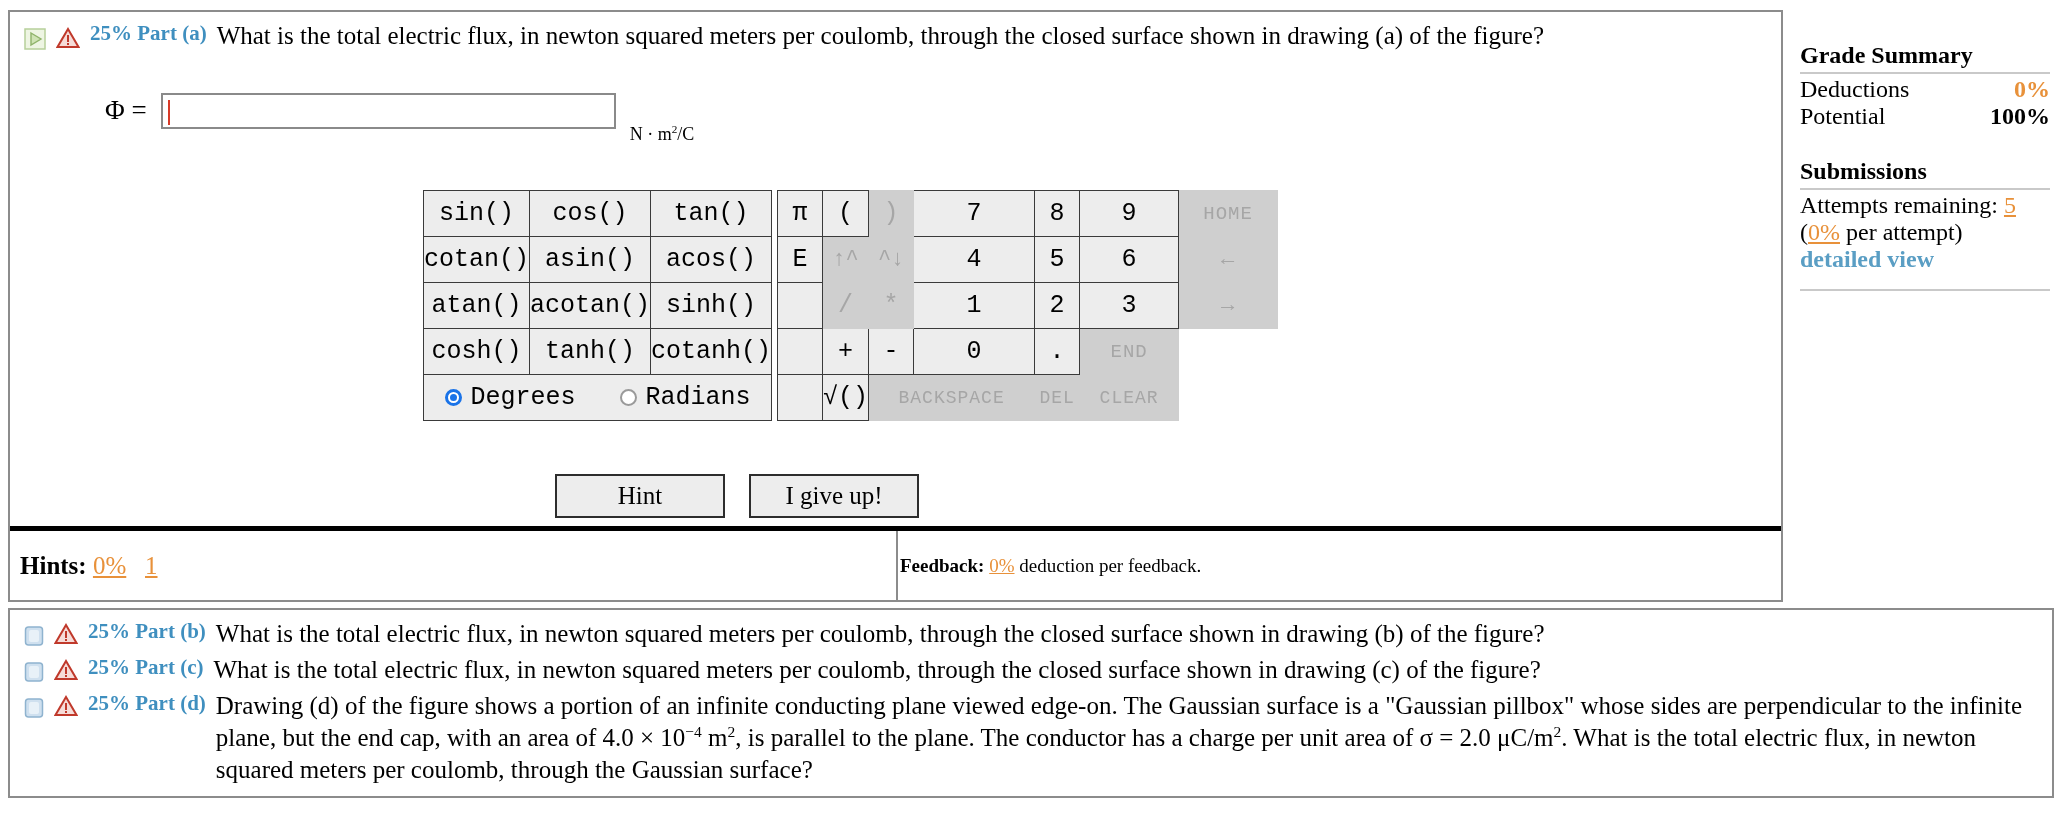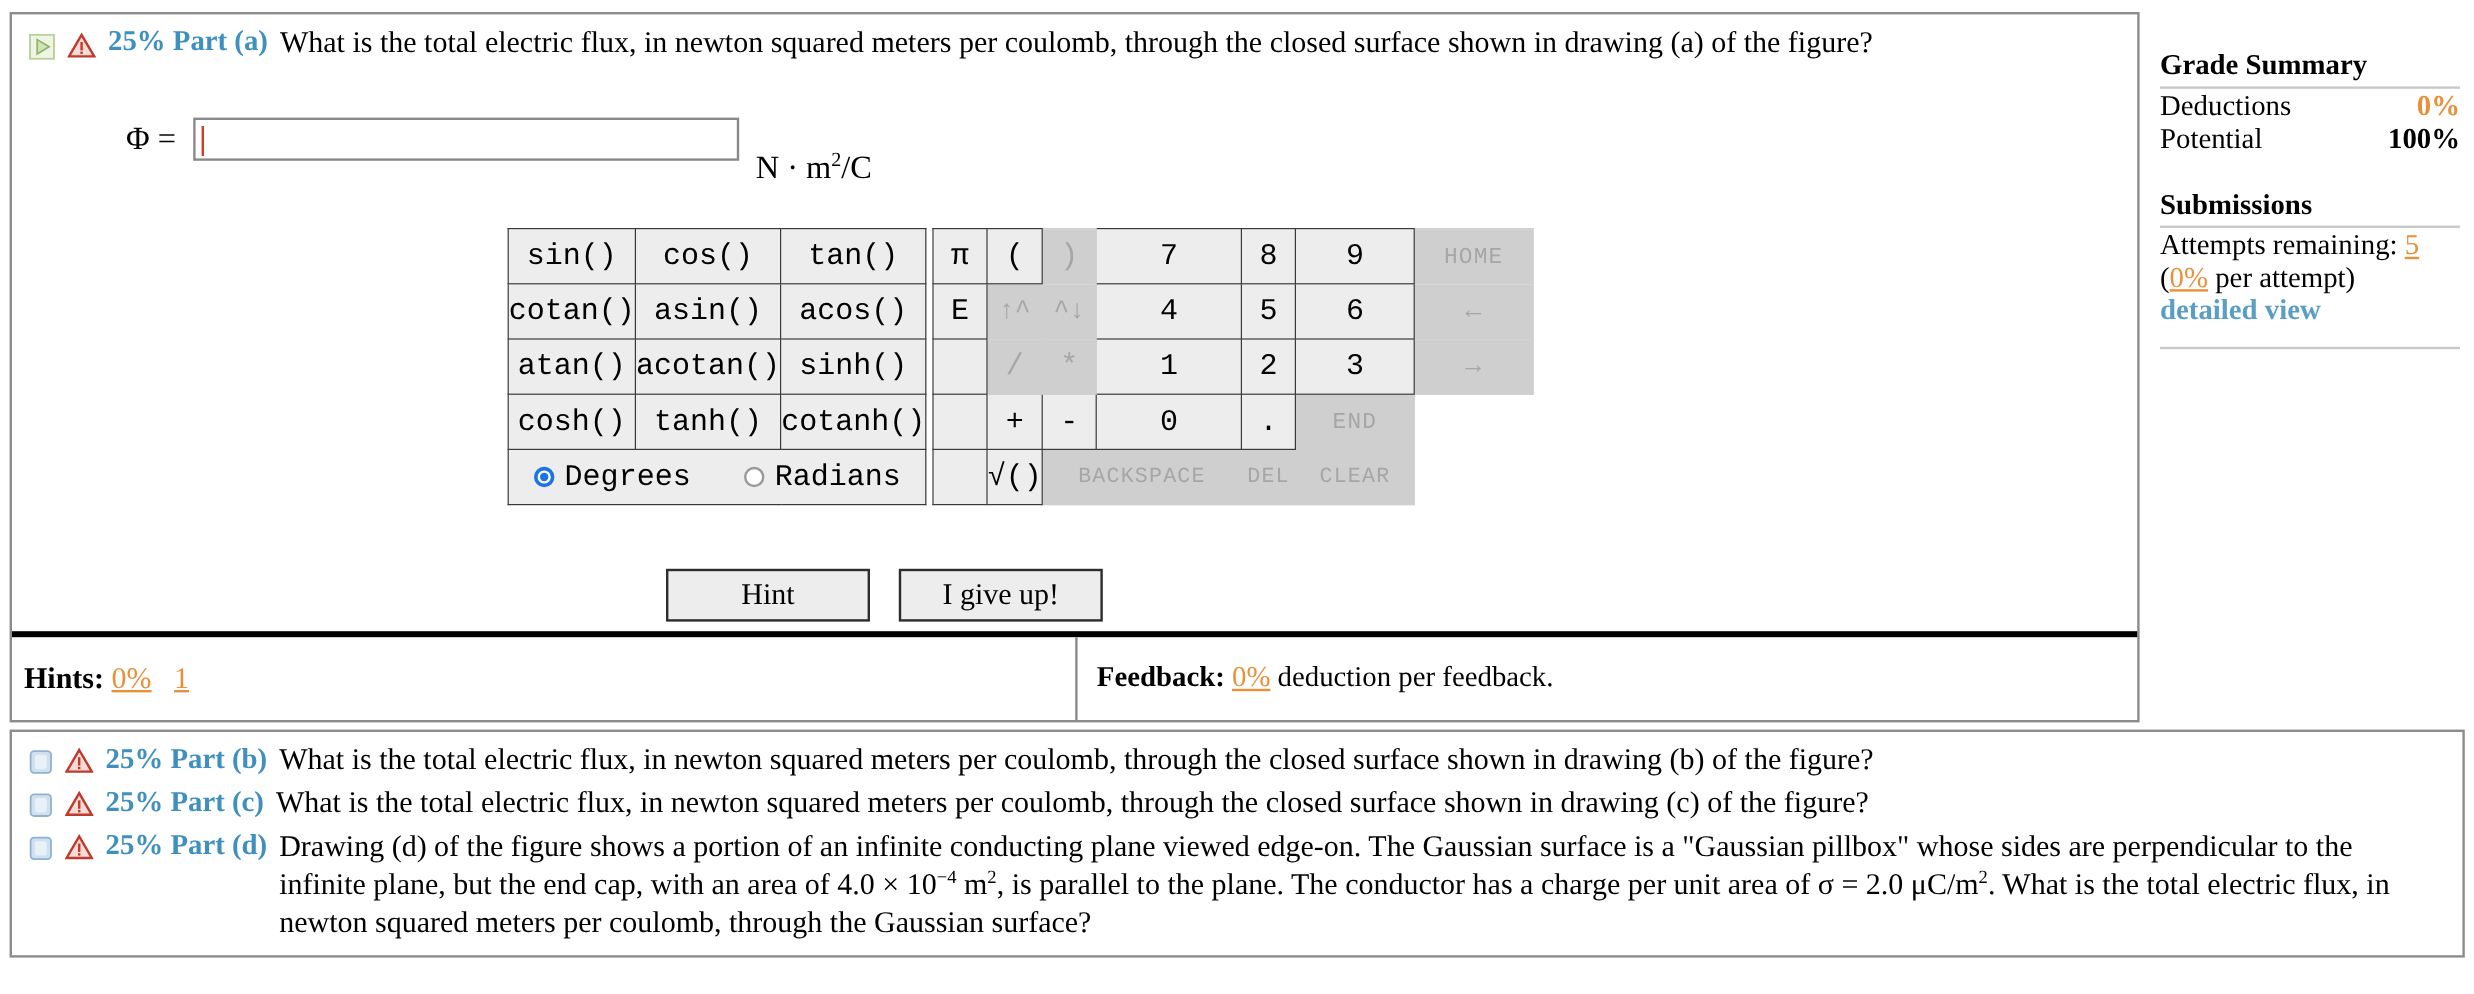--- a/index.html
+++ b/index.html
@@ -43,21 +43,21 @@
   }
   .icon-blue {
     width: 20px; height: 22px;
     flex: 0 0 auto;
     margin-top: 6px;
   }
   .pct-part {
     color: #3f8fbf;
     font-weight: bold;
     white-space: nowrap;
-    font-size: 24px;
+    font-size: 21px;
   }
   .q-text { font-size: 25px; }
 
   
   .answer-row {
     display: flex;
     align-items: center;
     margin: 26px 0 0 95px;
     gap: 14px;
   }
@@ -68,21 +68,21 @@
     background: #fff;
     position: relative;
     box-sizing: border-box;
   }
   .caret {
     position: absolute;
     left: 5px; top: 5px;
     width: 2px; height: 25px;
     background: #d83a28;
   }
-  .unit { font-size: 27px; margin-top: 47px; }
+  .unit { font-size: 18px; margin-top: 47px; }
   .unit sup { font-size: 0.62em; vertical-align: super; }
 
   
   .calc-wrap {
     position: absolute;
     left: 413px; top: 178px;
     display: flex;
     align-items: flex-start;
   }
   table.kp { border-collapse: collapse; }
@@ -190,22 +190,22 @@
     display: flex;
     align-items: center;
     padding-left: 10px;
     box-sizing: border-box;
     font-size: 25px;
   }
   .fb-cell {
     flex: 1;
     display: flex;
     align-items: center;
-    padding-left: 16px;
-    font-size: 24px;
+    padding-left: 2px;
+    font-size: 19px;
   }
   .orange { color: #e8913a; }
   .u { text-decoration: underline; }
   b.lbl { font-weight: bold; }
 
   
   .sidebar {
     position: absolute;
     left: 1800px; top: 42px;
     width: 250px;

